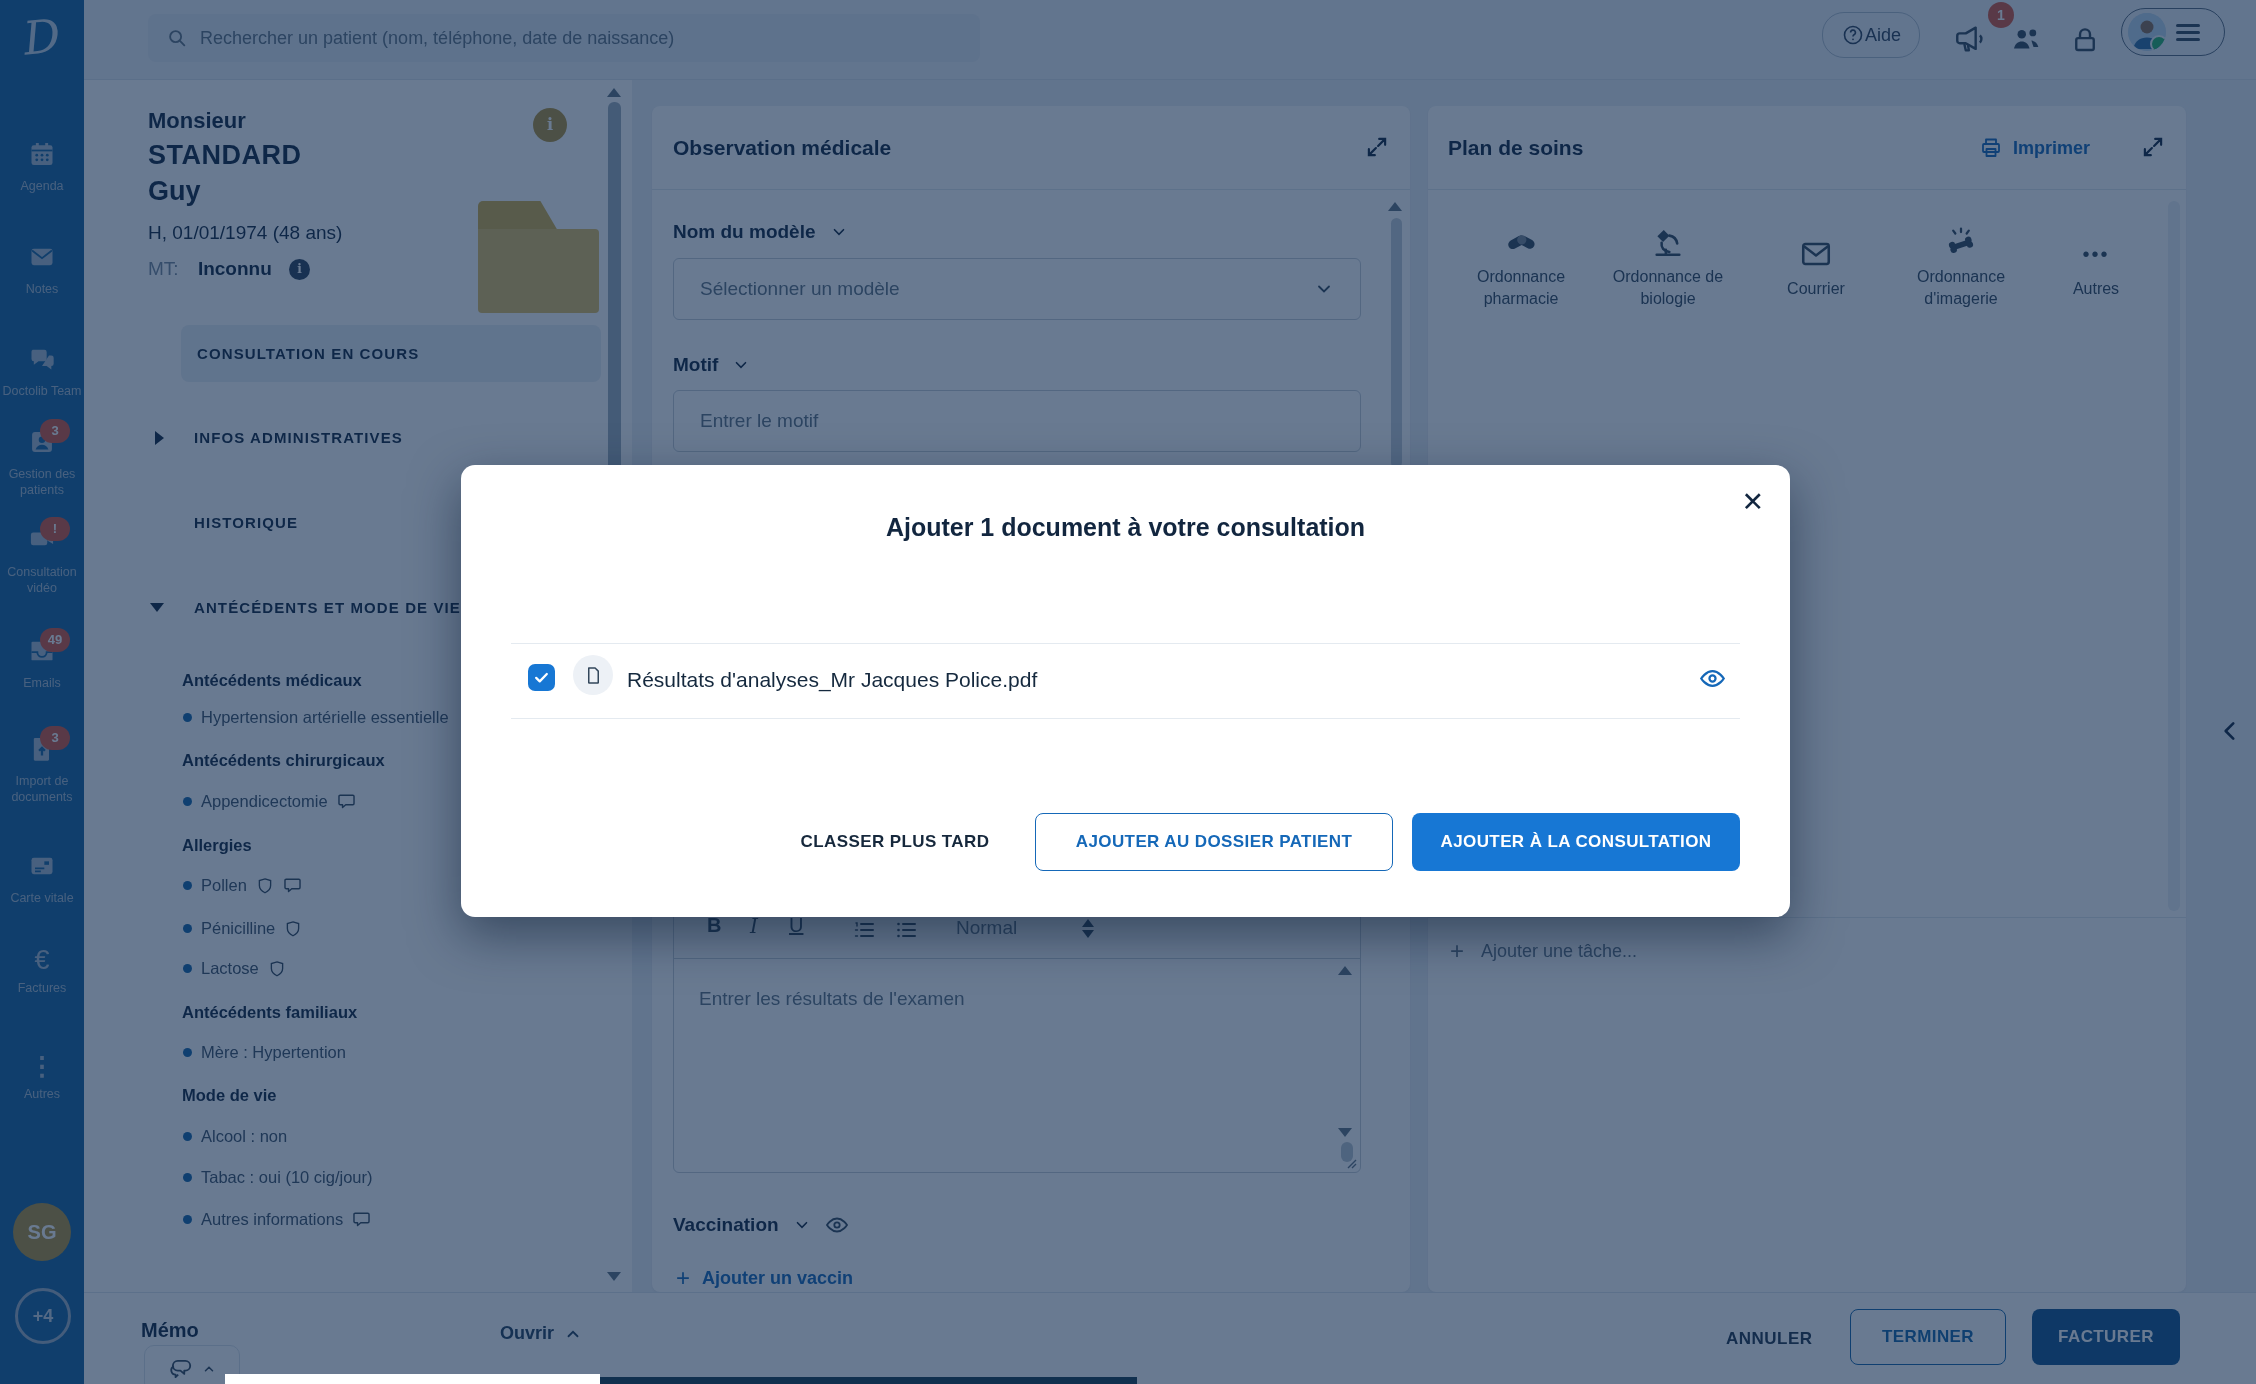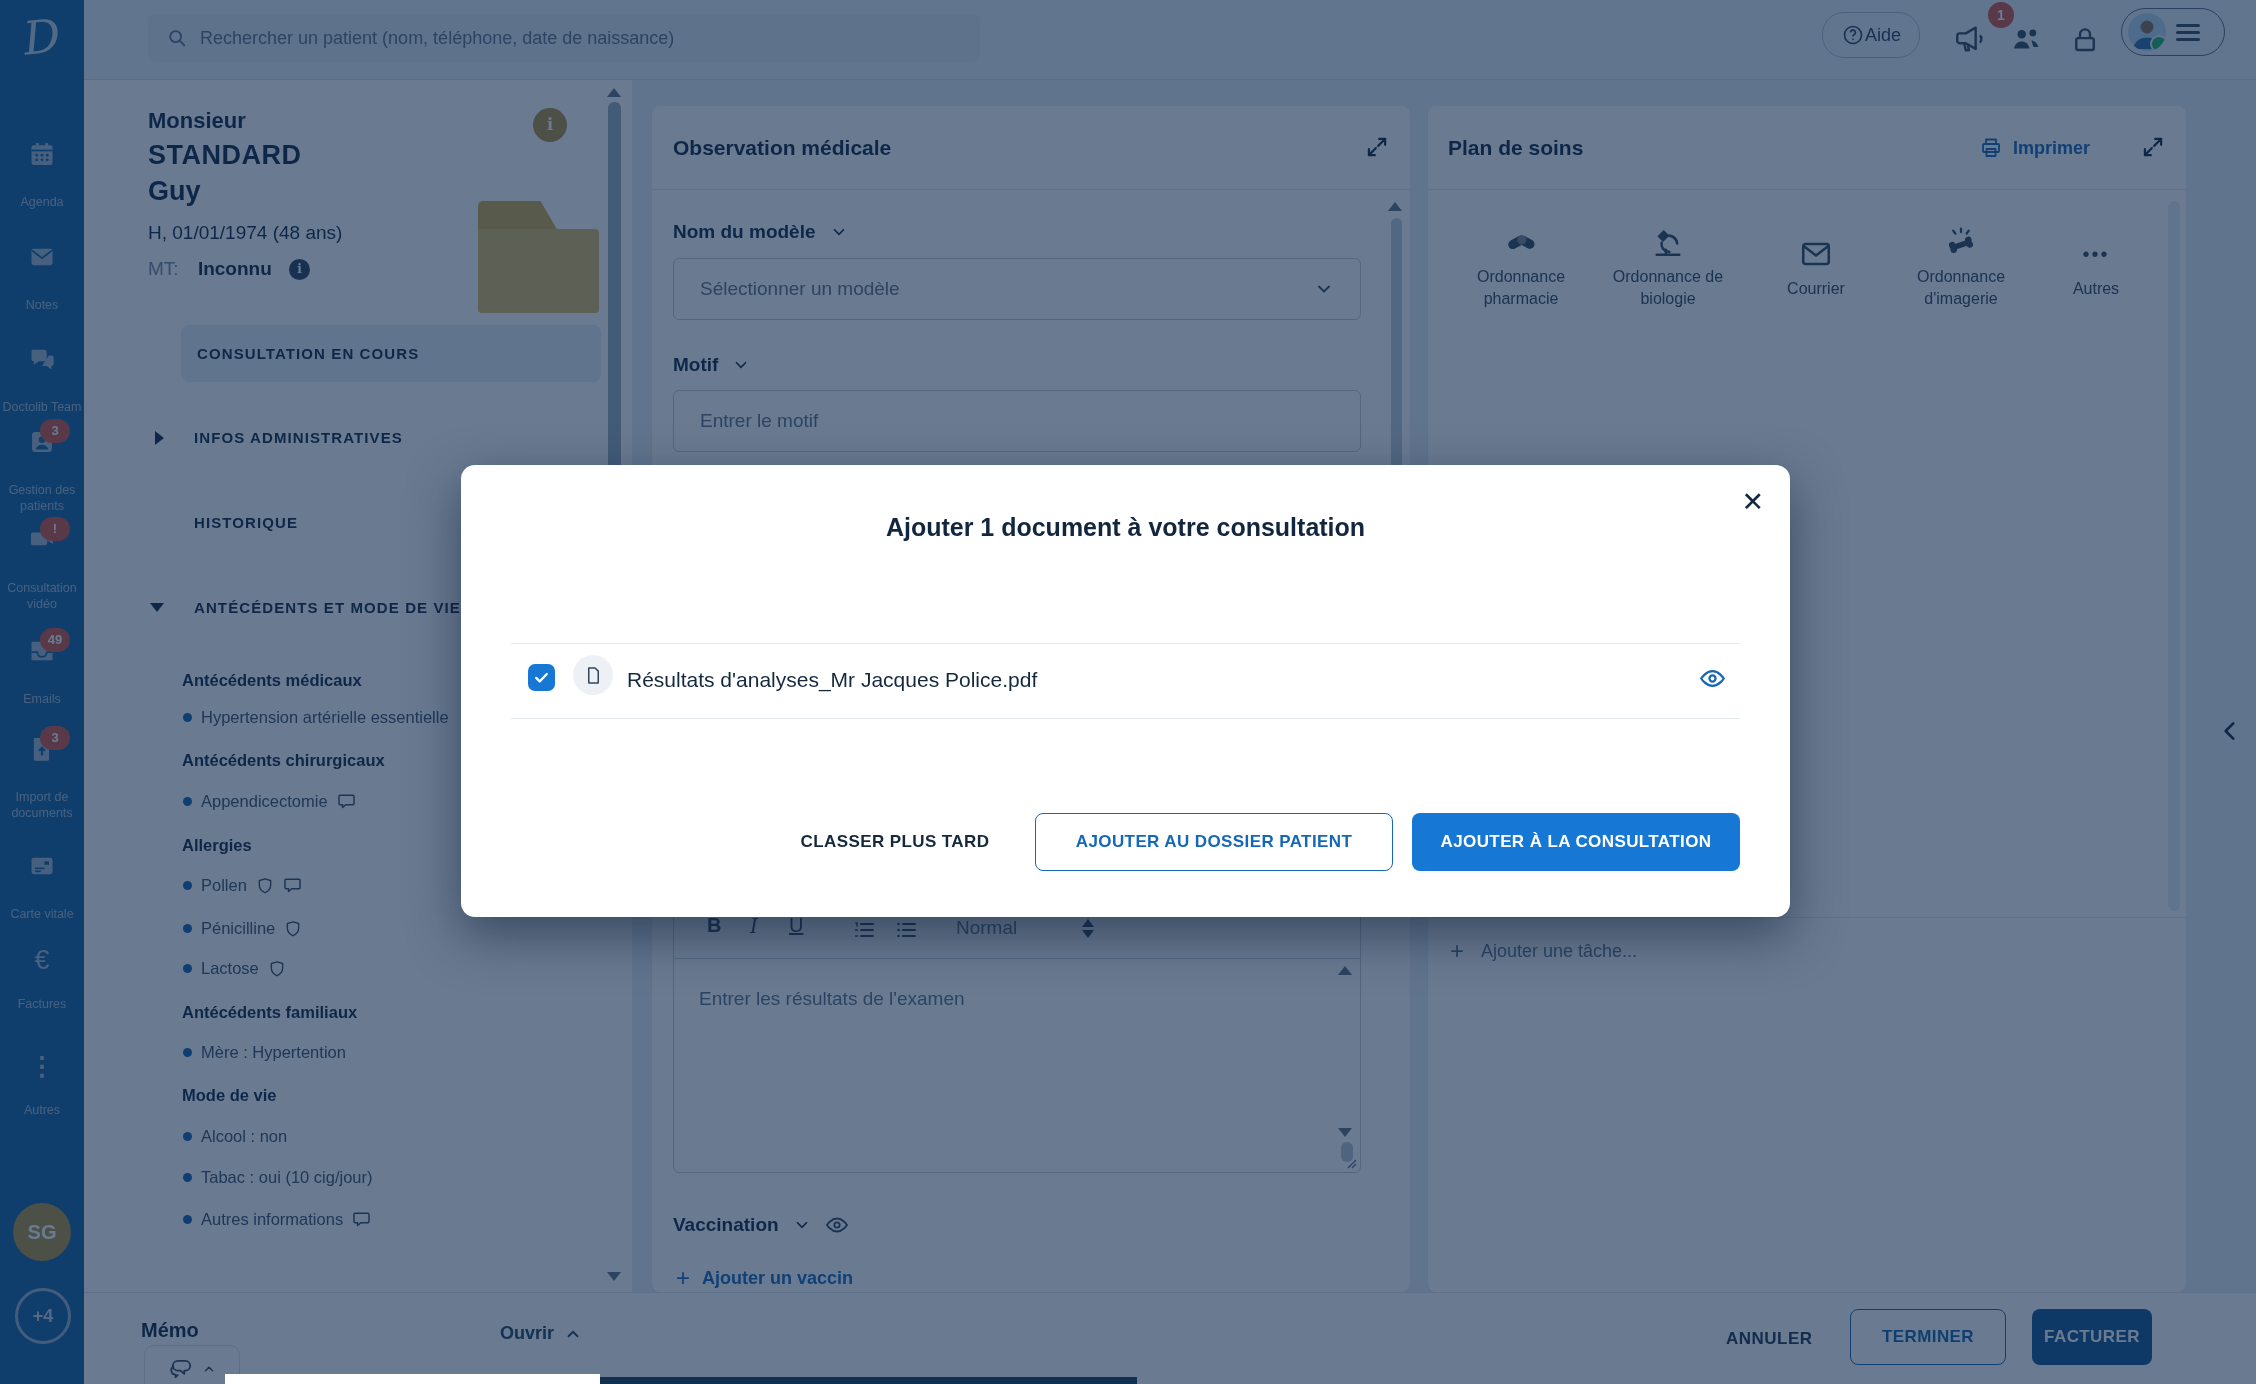--- a/index.html
+++ b/index.html
@@ -3,21 +3,21 @@
 <meta charset="utf-8">
 <style>
   html,body{margin:0;padding:0;background:#444;}
   .stage{position:relative;width:2256px;height:1384px;overflow:hidden;
          font-family:"Liberation Sans",sans-serif;background:#e9eef3;color:#12263f;}
   .abs{position:absolute;}
   
   .sidebar{position:absolute;left:0;top:0;width:84px;height:1384px;background:#15639f;z-index:5;}
   .sb-item{position:absolute;left:0;width:84px;text-align:center;color:#a9bccf;}
   .sb-ico{position:relative;display:inline-block;width:28px;height:28px;}
-  .sb-label{display:block;font-size:12.5px;line-height:1.3;margin-top:22px;color:#a9bccf;}
+  .sb-label{display:block;font-size:12.5px;line-height:1.3;margin-top:6px;color:#a9bccf;}
   .sb-badge{position:absolute;top:-9px;right:-14px;min-width:24px;height:24px;border-radius:12px;
             background:#d4543e;color:#fff;font-size:13px;font-weight:bold;line-height:24px;padding:0 3px;}
   .logo{position:absolute;left:0;top:10px;width:84px;text-align:center;color:#c6d6e4;
         font-family:"DejaVu Serif",serif;font-style:italic;font-size:46px;transform:rotate(-6deg);}
   .sb-avatar{position:absolute;left:13px;top:1203px;width:58px;height:58px;border-radius:50%;
              background:#b3923b;color:#fff;font-weight:bold;font-size:20px;line-height:58px;text-align:center;}
   .sb-more{position:absolute;left:15px;top:1288px;width:50px;height:50px;border-radius:50%;
            border:3px solid #9db1c6;color:#c6d3e0;font-weight:bold;font-size:18px;line-height:50px;text-align:center;}
   
   .topbar{position:absolute;left:84px;top:0;width:2172px;height:79px;background:#edf1f6;border-bottom:1px solid #d9e1e9;}
@@ -545,21 +545,21 @@
       <svg width="26" height="26" viewBox="0 0 24 24" stroke="#33475b" stroke-width="1.7" fill="none" stroke-linejoin="round">
           <path d="M9 4.5h7a4.5 4.5 0 0 1 0 9h-1v3l-3.5-3H9a4.5 4.5 0 0 1 0-9z"></path>
           <path d="M5.5 9.5a4 4 0 0 0 1.5 7.7v2.3l2.4-2.3"></path>
         </svg>
       <svg width="14" height="14" viewBox="0 0 24 24" stroke="#33475b" stroke-width="2.6" fill="none" stroke-linecap="round">
           <path d="M6 15l6-6 6 6"></path>
         </svg>
     </div>
     <div class="abs" style="left:1642px;top:36px;font-size:17px;font-weight:bold;letter-spacing:.5px;color:#20354c;">ANNULER</div>
     <div class="btn btn-outline abs" style="left:1766px;top:16px;width:156px;height:56px;">TERMINER</div>
-    <div class="btn btn-fill-dark abs" style="left:1948px;top:16px;width:120px;height:56px;">FACTURER</div>
+    <div class="btn btn-fill-dark abs" style="left:1948px;top:16px;width:148px;height:56px;">FACTURER</div>
   </footer>
 
   <div class="overlay"></div>
   <div class="strip-w"></div>
   <div class="strip-d"></div>
 
   <div class="modal">
     <span class="abs" style="right:26px;top:24px;font-size:27px;color:#12263f;line-height:1;">✕</span>
     <div class="abs" style="left:0;right:0;top:48px;text-align:center;font-size:25px;font-weight:bold;">Ajouter 1 document à votre consultation</div>
 

